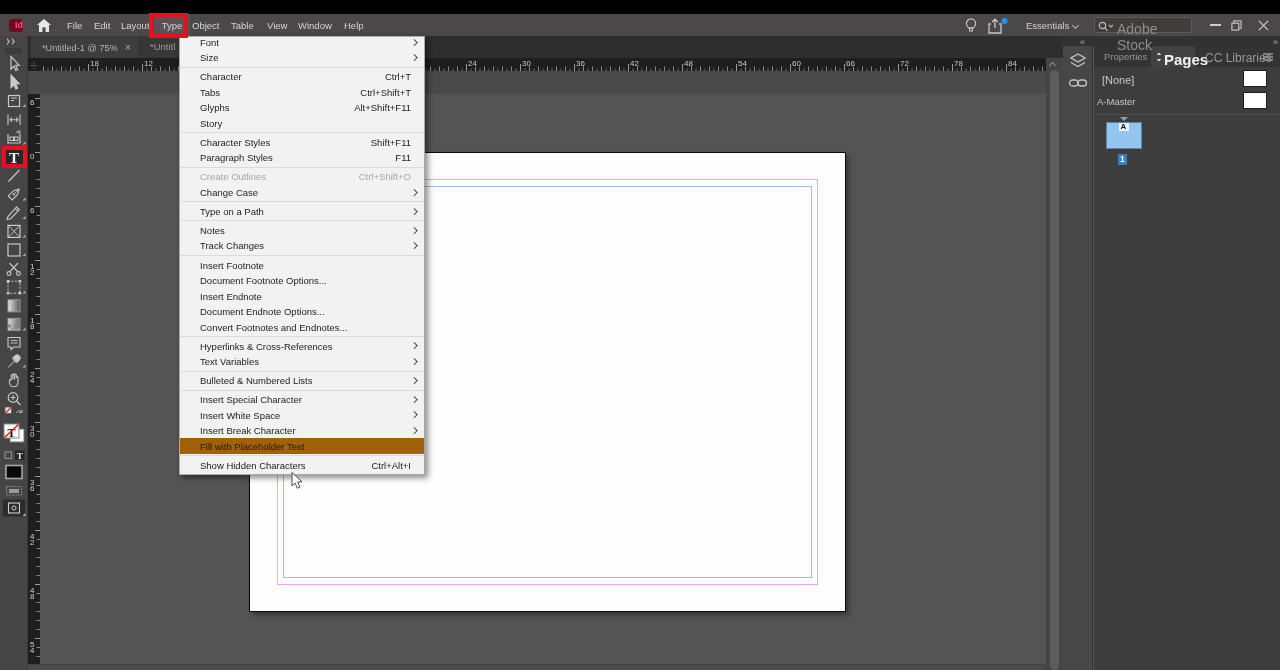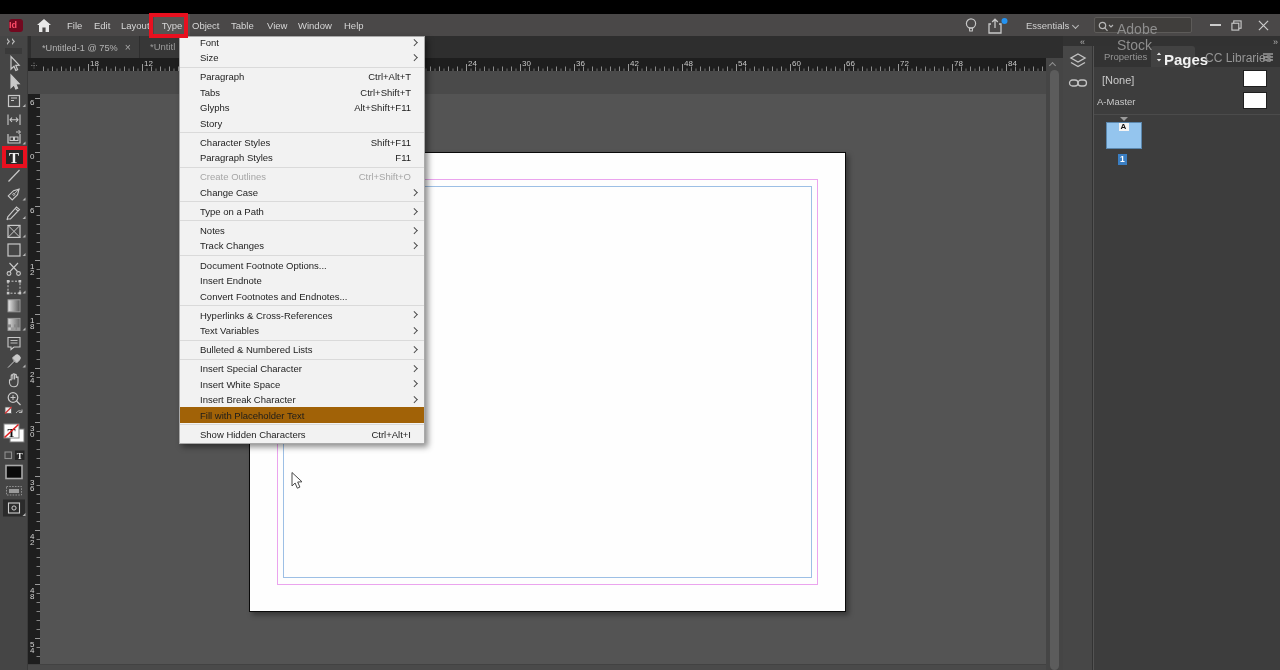--- a/index.html
+++ b/index.html
@@ -6,21 +6,21 @@
   html,body { width:1280px; height:670px; overflow:hidden; }
   body { font-family:"Liberation Sans", sans-serif; background:#545454; position:relative; }
   .abs { position:absolute; }
 
   
   #topbar { left:0; top:0; width:1280px; height:14px; background:#000; z-index:5; }
 
   
   #menubar { left:0; top:14px; width:1280px; height:22px; background:#4a4848; z-index:5; }
   #menubar .mi { position:absolute; top:0; height:22px; line-height:23px; color:#d6d6d6; font-size:9.5px;text-align:right; }
-  #idlogo { position:absolute; left:9px; top:4.5px; width:14px; height:13.5px; background:#72081f; border-radius:3px; color:#ff4d6a; font-size:9px; font-weight:bold; text-align:left; line-height:13px; }
+  #idlogo { position:absolute; left:9px; top:4.5px; width:14px; height:13.5px; background:#72081f; border-radius:3px; color:#ff4d6a; font-size:9px; font-weight:bold; text-align:right; line-height:13px; }
 
   
   #tabstrip { left:28px; top:36px; width:1035px; height:22px; background:#2e2e2e; z-index:4; }
   #tab1 { position:absolute; left:3px; top:0; width:108px; height:22px; background:#3d3d3d; color:#b3b3b3; font-size:9.2px; line-height:22px; white-space:nowrap; overflow:hidden; }
   #tab2 { position:absolute; left:112px; top:0; width:70px; height:22px; background:#373737; color:#9a9a9a; font-size:9.5px; line-height:22px; padding-left:10px; white-space:nowrap; overflow:hidden; }
 
   
   #toolbar { left:0; top:36px; width:28px; height:634px; background:#454545; border-right:1px solid #3a3a3a; z-index:4; }
 
   
@@ -365,38 +365,40 @@
   <div style="position:absolute;left:26px;top:71px;width:0;height:0;border-left:4.5px solid transparent;border-right:4.5px solid transparent;border-top:4.5px solid #9a9a9a"></div>
   <div style="position:absolute;left:11.5px;top:76px;width:36px;height:27px;background:#94c5ee;border:1px solid #5b87ad"></div>
   <div style="position:absolute;left:24.5px;top:76.5px;width:10px;height:8.5px;background:#f4f4f4;color:#111;font-size:8px;font-weight:bold;text-align:center;line-height:8.5px">A</div>
   <div style="position:absolute;left:23.5px;top:108px;width:9.5px;height:10.5px;background:#3a7ec2;color:#fff;font-size:8.5px;font-weight:bold;text-align:center;line-height:10.5px">1</div>
 </div>
 
 <div class="abs" id="menu">
   <div class="row">Font<span class="arr"></span></div>
   <div class="row">Size<span class="arr"></span></div>
   <div class="sep"></div>
-  <div class="row">Paragraph<span class="sc">Ctrl+Alt+T</span></div>
+  <div class="row">Character<span class="sc">Ctrl+T</span></div>
   <div class="row">Tabs<span class="sc">Ctrl+Shift+T</span></div>
   <div class="row">Glyphs<span class="sc">Alt+Shift+F11</span></div>
   <div class="row">Story</div>
   <div class="sep"></div>
   <div class="row">Character Styles<span class="sc">Shift+F11</span></div>
   <div class="row">Paragraph Styles<span class="sc">F11</span></div>
   <div class="sep"></div>
   <div class="row dis">Create Outlines<span class="sc">Ctrl+Shift+O</span></div>
   <div class="row">Change Case<span class="arr"></span></div>
   <div class="sep"></div>
   <div class="row">Type on a Path<span class="arr"></span></div>
   <div class="sep"></div>
   <div class="row">Notes<span class="arr"></span></div>
   <div class="row">Track Changes<span class="arr"></span></div>
   <div class="sep"></div>
+  <div class="row">Insert Footnote</div>
   <div class="row">Document Footnote Options...</div>
   <div class="row">Insert Endnote</div>
+  <div class="row">Document Endnote Options...</div>
   <div class="row">Convert Footnotes and Endnotes...</div>
   <div class="sep"></div>
   <div class="row">Hyperlinks &amp; Cross-References<span class="arr"></span></div>
   <div class="row">Text Variables<span class="arr"></span></div>
   <div class="sep"></div>
   <div class="row">Bulleted &amp; Numbered Lists<span class="arr"></span></div>
   <div class="sep"></div>
   <div class="row">Insert Special Character<span class="arr"></span></div>
   <div class="row">Insert White Space<span class="arr"></span></div>
   <div class="row">Insert Break Character<span class="arr"></span></div>

